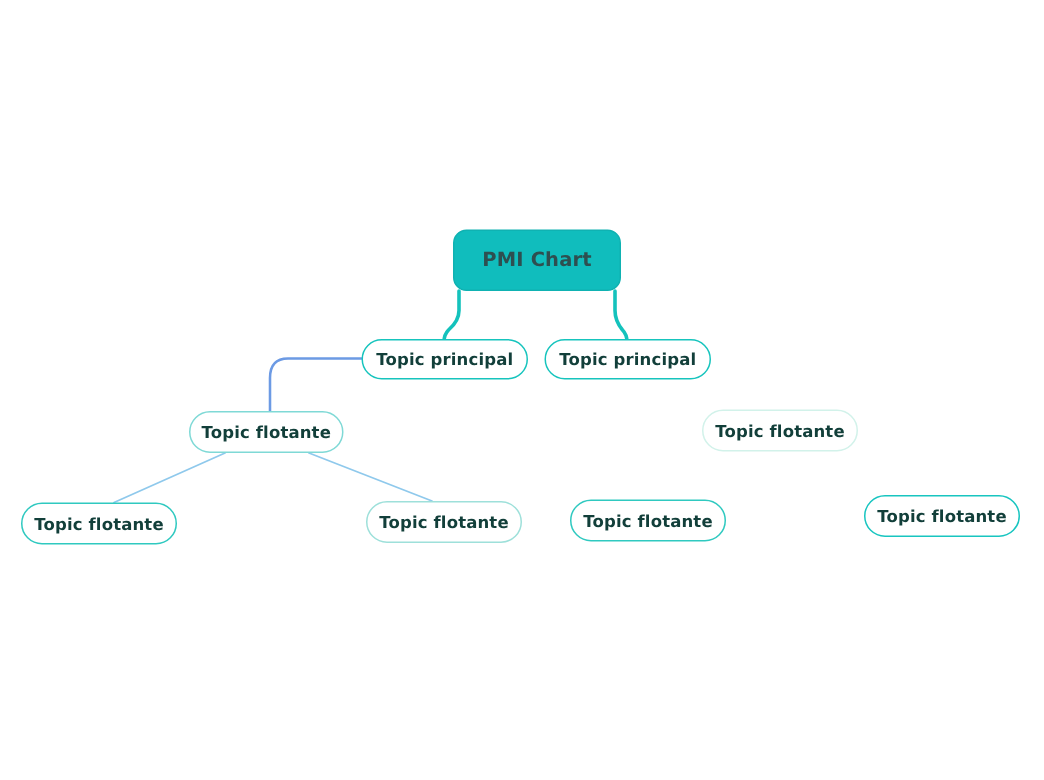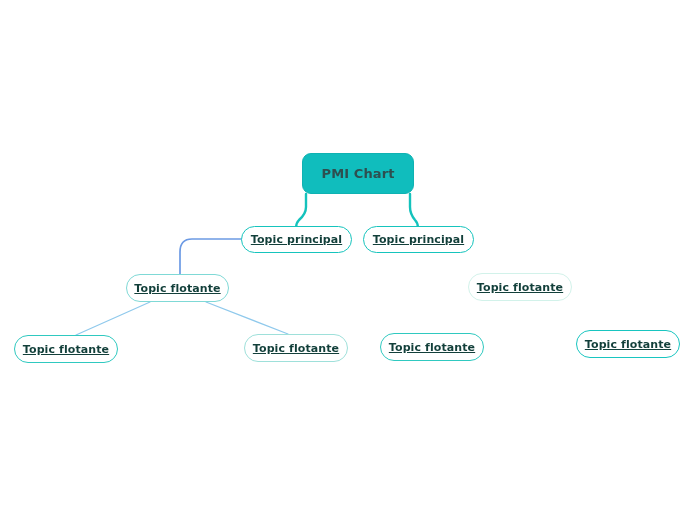--- a/index.html
+++ b/index.html
@@ -42,21 +42,20 @@
     color: #2e4f50;
     font-size: 13px;
     font-weight: bold;
   }
   .node-pill {
     background: #ffffff;
     border-radius: 999px;
     font-size: 11px;
     font-weight: bold;
     color: #123f3a;
-    text-decoration: underline;
   }
 </style>
 </head>
 <body>
 
 <div id="canvas" style="width: 696px; height: 520px; background: rgb(255, 255, 255);">
 
   <svg id="edges" viewBox="0 0 696 520" xmlns="http://www.w3.org/2000/svg" width="696" height="520">
       <path d="M 306 194 L 306 207 Q 306 214 299 220 Q 296 223 296 228" fill="none" stroke="#14c2bc" stroke-width="2.4" stroke-linecap="round" stroke-linejoin="round"></path>
       <path d="M 410 194 L 410 207 Q 410 214 415 220 Q 418 223 418 228" fill="none" stroke="#14c2bc" stroke-width="2.4" stroke-linecap="round" stroke-linejoin="round"></path>

